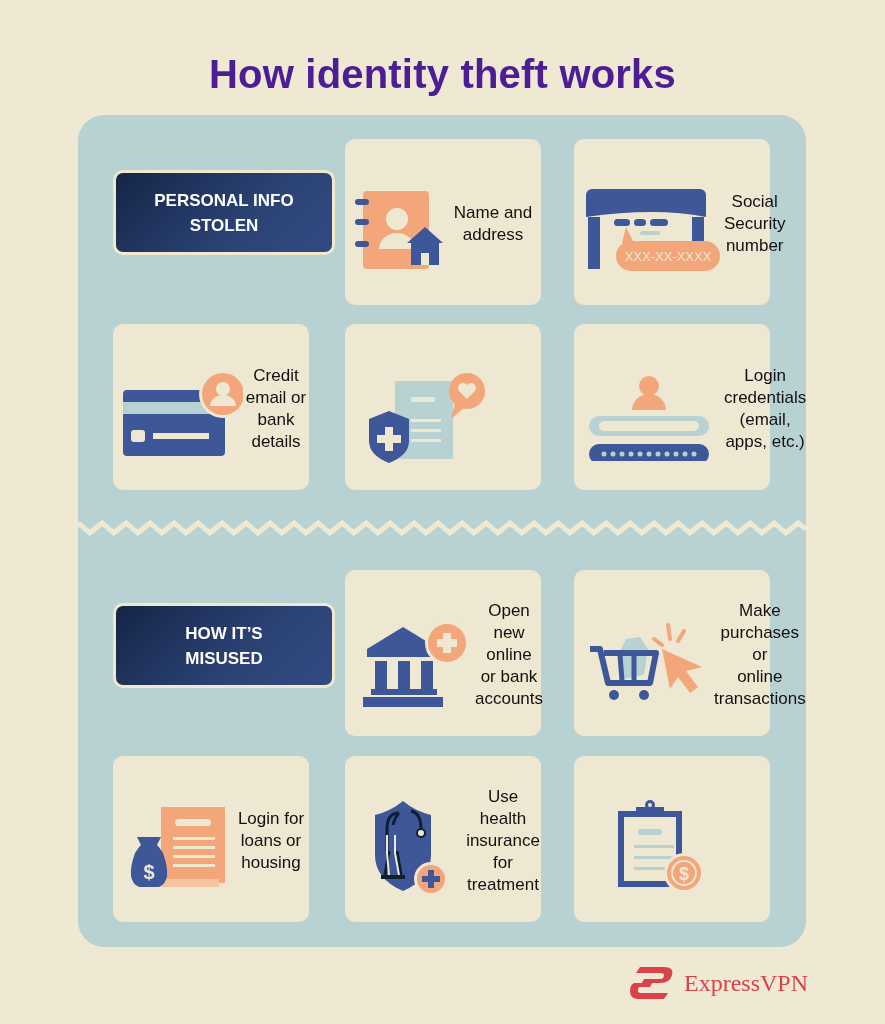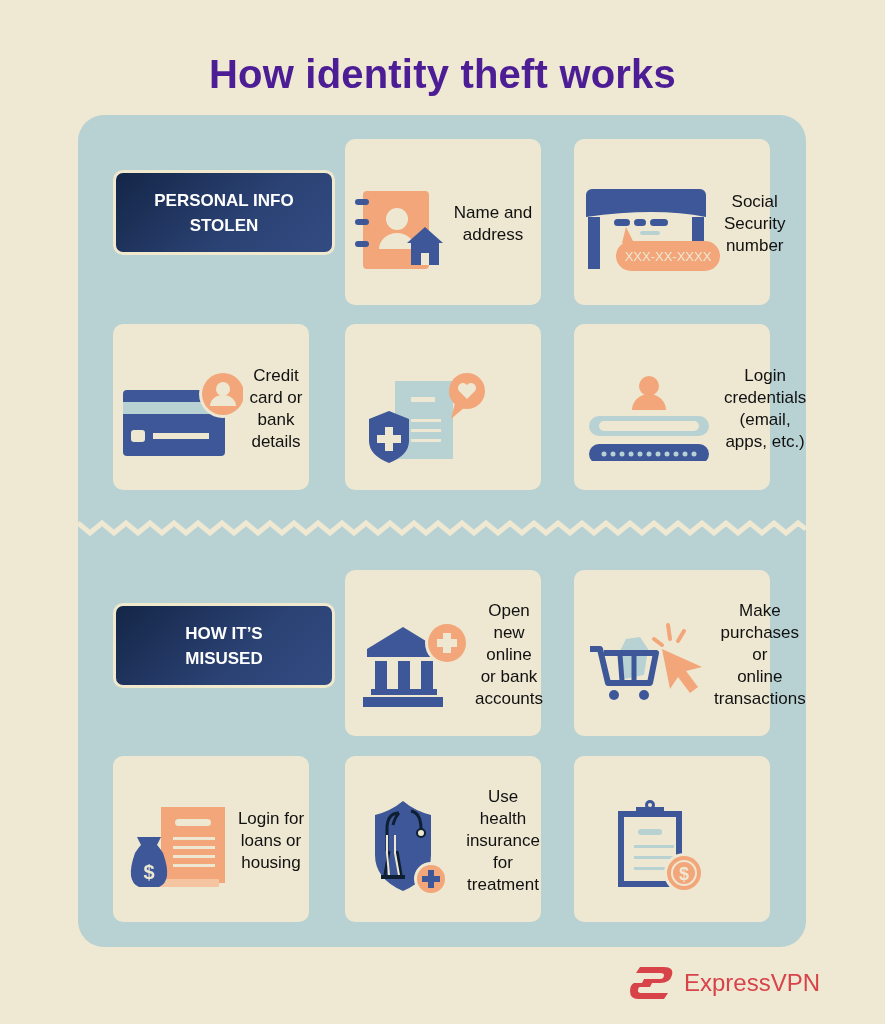--- a/index.html
+++ b/index.html
@@ -25,21 +25,21 @@
     font-size:17px; line-height:22px; text-align:center; color:#111; margin-top:4px;
   }
   .header-box {
     position:absolute; width:222px; height:85px; border-radius:10px;
     background:linear-gradient(135deg,#142647 0%,#2B4274 60%,#324B82 100%);
     border:3px solid #F0E9CE; box-sizing:border-box;
     display:flex; align-items:center; justify-content:center; text-align:center;
     color:#fff; font-size:17px; font-weight:bold; line-height:25px;
   }
   .logo { position:absolute; left:628px; top:965px; display:flex; align-items:center; }
-  .logo-text { font-family:Liberation Sans, sans-serif; font-size:24px; color:#D8434A; margin-left:10px;text-align:right; }
+  .logo-text { font-family:Liberation Serif, serif; font-size:24px; color:#D8434A; margin-left:10px;text-align:right; }
 </style>
 </head>
 <body>
 
 <div class="title">How identity theft works</div>
 
 <div class="panel"></div>
 
 <svg class="zigzag" viewBox="0 0 728 24" preserveAspectRatio="none">
   <polyline fill="none" stroke="#EFE9D3" stroke-width="5" points="0,8 12,18 24,8 36,18 48,8 60,18 72,8 84,18 96,8 108,18 120,8 132,18 144,8 156,18 168,8 180,18 192,8 204,18 216,8 228,18 240,8 252,18 264,8 276,18 288,8 300,18 312,8 324,18 336,8 348,18 360,8 372,18 384,8 396,18 408,8 420,18 432,8 444,18 456,8 468,18 480,8 492,18 504,8 516,18 528,8 540,18 552,8 564,18 576,8 588,18 600,8 612,18 624,8 636,18 648,8 660,18 672,8 684,18 696,8 708,18 720,8 728,14"></polyline>
@@ -98,21 +98,21 @@
       <rect x="10" y="34" width="102" height="12" fill="#B8D1D3"></rect>
       <rect x="18" y="62" width="14" height="12" rx="3" fill="#EEE8D2"></rect>
       <rect x="40" y="65" width="56" height="6" fill="#EEE8D2"></rect>
       <circle cx="110" cy="26" r="24" fill="#EEE8D2"></circle>
       <circle cx="110" cy="26" r="21" fill="#F2A679"></circle>
       <circle cx="110" cy="21" r="7" fill="#EEE8D2"></circle>
       <path d="M97 38 a13 11 0 0 1 26 0 z" fill="#EEE8D2"></path>
     </svg>
   </div>
   <div class="label">
-    <div>Credit card or</div>
+    <div>Credit email or</div>
     <div>bank details</div>
   </div>
 </div>
 
 <div class="card" style="left:345px;top:324px;">
   <div class="icon">
     <svg width="130" height="100" viewBox="0 0 130 100">
       <rect x="40" y="18" width="58" height="78" fill="#B8D1D3"></rect>
       <rect x="56" y="34" width="24" height="5" fill="#EEE8D2"></rect>
       <rect x="56" y="56" width="30" height="3" fill="#EEE8D2"></rect>

